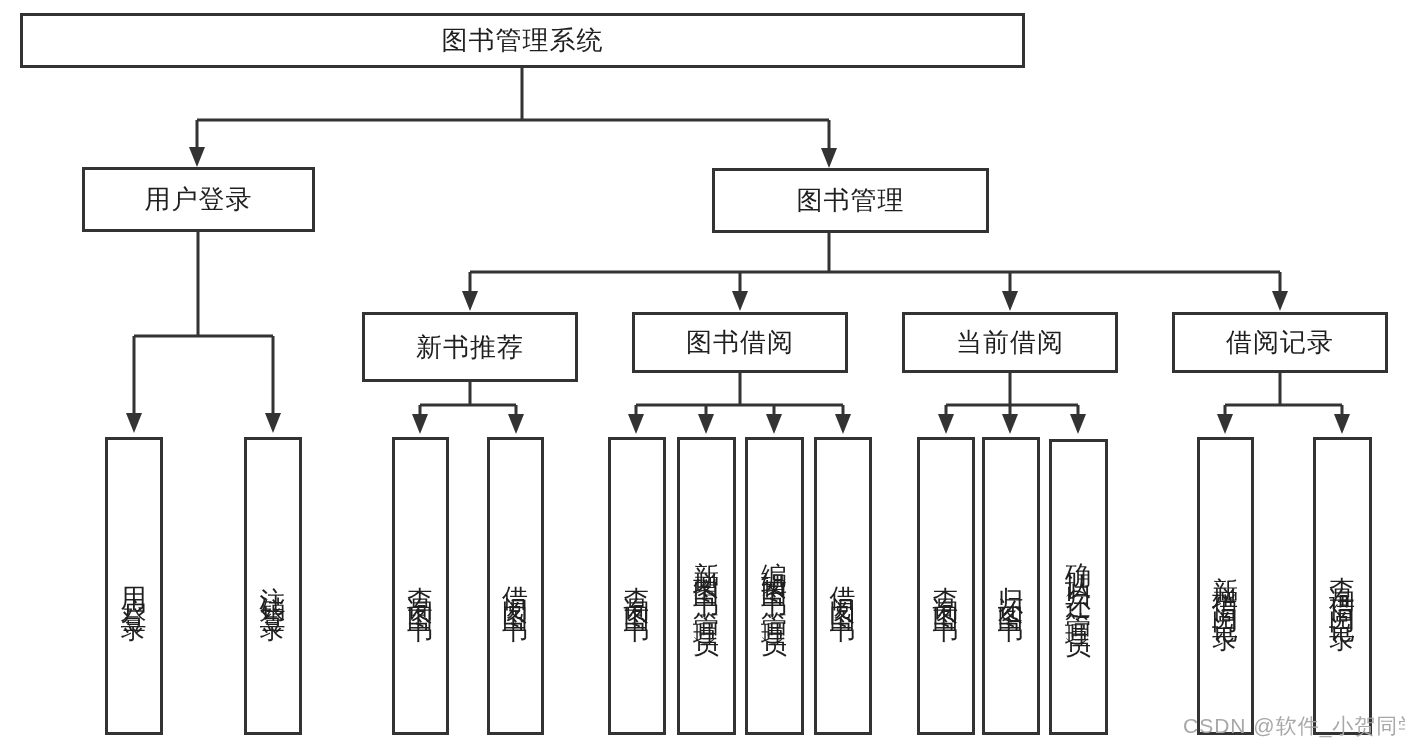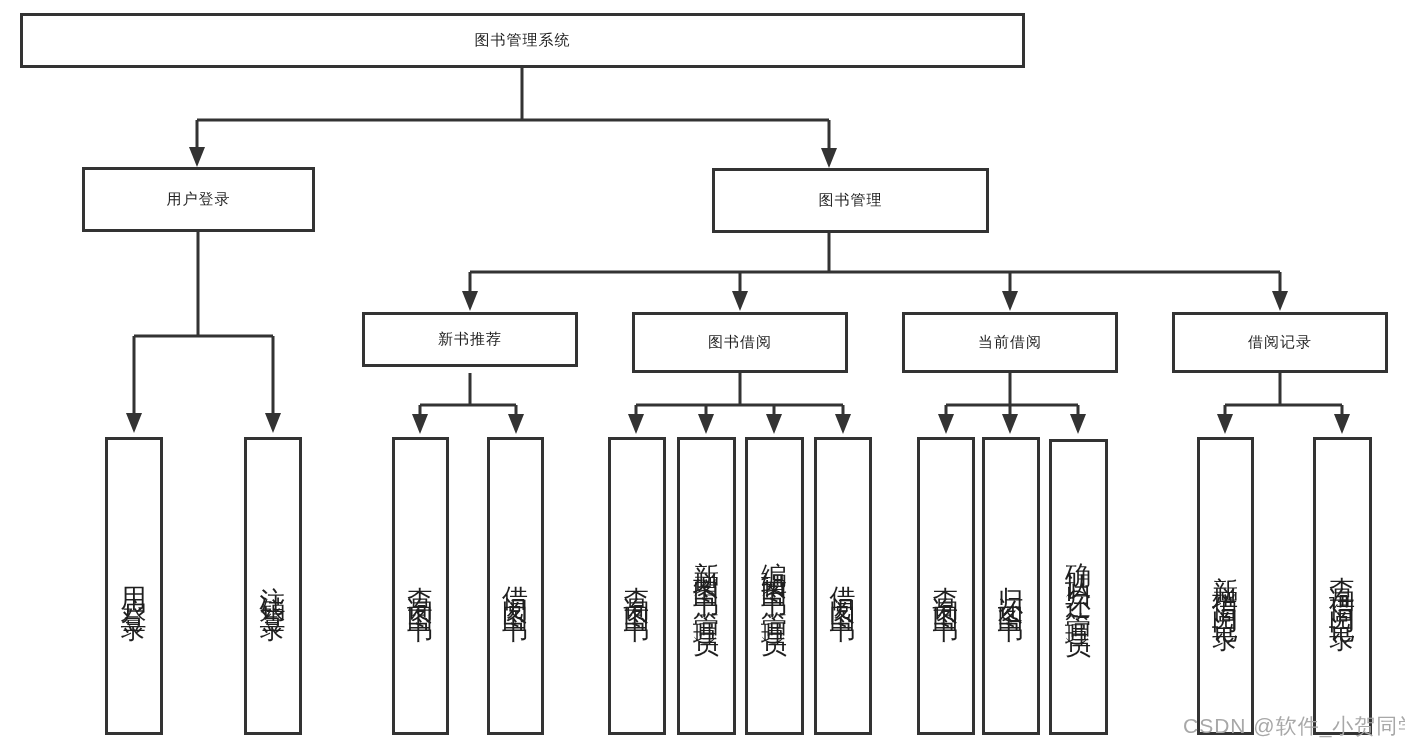--- a/index.html
+++ b/index.html
@@ -32,21 +32,21 @@
     position: absolute;
     box-sizing: border-box;
     border: 3px solid var(--line);
     background: #ffffff;
     display: flex;
     align-items: center;
     justify-content: center;
     z-index: 1;
   }
   .hlabel {
-    font-size: 15px;
+    font-size: 26px;
     letter-spacing: 1px;
     color: var(--text);
     white-space: nowrap;
   }
   .vtext {
     writing-mode: vertical-rl;
     text-orientation: mixed;
     font-size: 26px;
     line-height: 1;
     letter-spacing: 10px;
@@ -116,21 +116,21 @@
     <span class="hlabel">图书管理系统</span>
   </div>
 
   <div class="box" style="left:82px; top:167px; width:233px; height:65px;">
     <span class="hlabel">用户登录</span>
   </div>
   <div class="box" style="left:712px; top:168px; width:277px; height:65px;">
     <span class="hlabel">图书管理</span>
   </div>
 
-  <div class="box" style="left:362px; top:312px; width:216px; height:55px;">
+  <div class="box" style="left:362px; top:312px; width:216px; height:70px;">
     <span class="hlabel">新书推荐</span>
   </div>
   <div class="box" style="left:902px; top:312px; width:216px; height:61px;">
     <span class="hlabel">当前借阅</span>
   </div>
   <div class="box" style="left:632px; top:312px; width:216px; height:61px;">
     <span class="hlabel">图书借阅</span>
   </div>
   <div class="box" style="left:1172px; top:312px; width:216px; height:61px;">
     <span class="hlabel">借阅记录</span>

